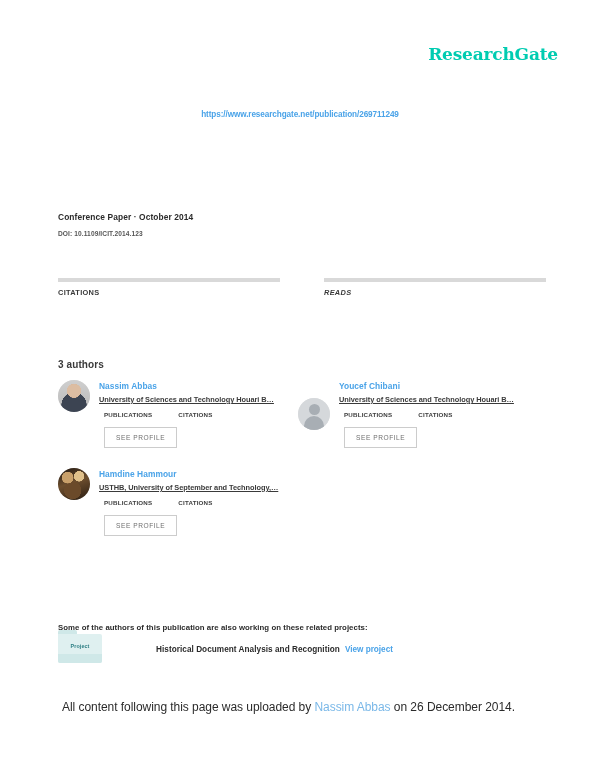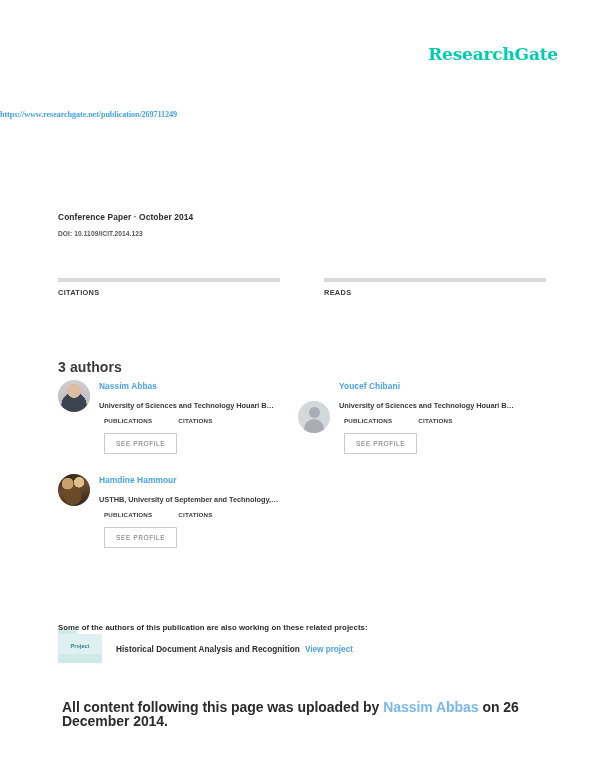--- a/index.html
+++ b/index.html
@@ -38,21 +38,21 @@
     letter-spacing: -0.2px;
     color: #00ccb1;
     display: inline-block;
   }
 
   .url-row {
     position: absolute;
     top: 103px;
     left: 0;
     right: 0;
-    font-family: Liberation Serif, serif;
+    text-align: center;
   }
   .pub-url {
     font-size: 8.2px;
     font-weight: 700;
     color: #4aa3e8;
     letter-spacing: -0.1px;
     text-decoration: none;
     word-break: break-all;
   }
 
@@ -84,21 +84,21 @@
     top: 278px;
     left: 58px;
     right: 58px;
     display: flex;
     gap: 0;
   }
   .stat-col {
     width: 50%;
     box-sizing: border-box;
   }
-  .stat-col.right { padding-left: 24px; }
+  .stat-col.right { padding-left: 24px; font-style: italic; }
   .stat-rule {
     height: 4px;
     background: #d9d9d9;
     width: 222px;
   }
   .stat-label {
     margin-top: 6px;
     font-size: 7.4px;
     font-weight: 700;
     letter-spacing: 0.3px;
@@ -110,21 +110,21 @@
     font-weight: 700;
     color: #2b2b2b;
     min-height: 2px;
   }
 
   
   .authors-heading {
     position: absolute;
     top: 359px;
     left: 58px;
-    font-size: 14px;
+    font-size: 10px;
     font-weight: 700;
     color: #3a3a3a;
     letter-spacing: 0.1px;
   }
   .authors-grid {
     position: absolute;
     top: 380px;
     left: 58px;
     right: 42px;
     display: flex;
@@ -212,28 +212,29 @@
   }
   .author-name {
     font-size: 8.4px;
     font-weight: 700;
     color: #4aa3e8;
     line-height: 11px;
     letter-spacing: 0.05px;
     white-space: nowrap;
   }
   .author-affil {
-    margin-top: 9px;
+    margin-top: 3px;
     font-size: 7.4px;
     font-weight: 700;
     color: #3a3a3a;
     line-height: 10px;
     letter-spacing: -0.05px;
     white-space: nowrap;
     overflow: hidden;
+    text-decoration: underline;
   }
   .author-stats {
     margin-top: 6px;
     display: flex;
     gap: 26px;
     padding-left: 5px;
   }
   .astat-label {
     font-size: 6.2px;
     font-weight: 700;
@@ -264,20 +265,21 @@
     color: #2b2b2b;
     letter-spacing: 0.05px;
   }
   .project-row {
     position: absolute;
     top: 630px;
     left: 58px;
     right: 42px;
     display: flex;
     align-items: center;
+    gap: 40px;
   }
   .project-folder {
     width: 44px;
     height: 33px;
     position: relative;
     flex: 0 0 44px;
     margin-right: 14px;
   }
   .project-folder .tab {
     position: absolute;
@@ -324,25 +326,24 @@
   }
 
   
   .footer {
     position: absolute;
     top: 700px;
     left: 62px;
     right: 58px;
   }
   .footer-line {
-    font-size: 14px;
+    font-size: 12px;
     color: #2b2b2b;
     line-height: 14px;
     letter-spacing: -0.05px;
-    font-weight: bold;
   }
   .footer-line.second { margin-top: 13px; }
   .footer-link {
     color: #7ab8e8;
     text-decoration: none;
   }
   .footer-link.light {
     color: #8fc2ea;
   }
 </style>

